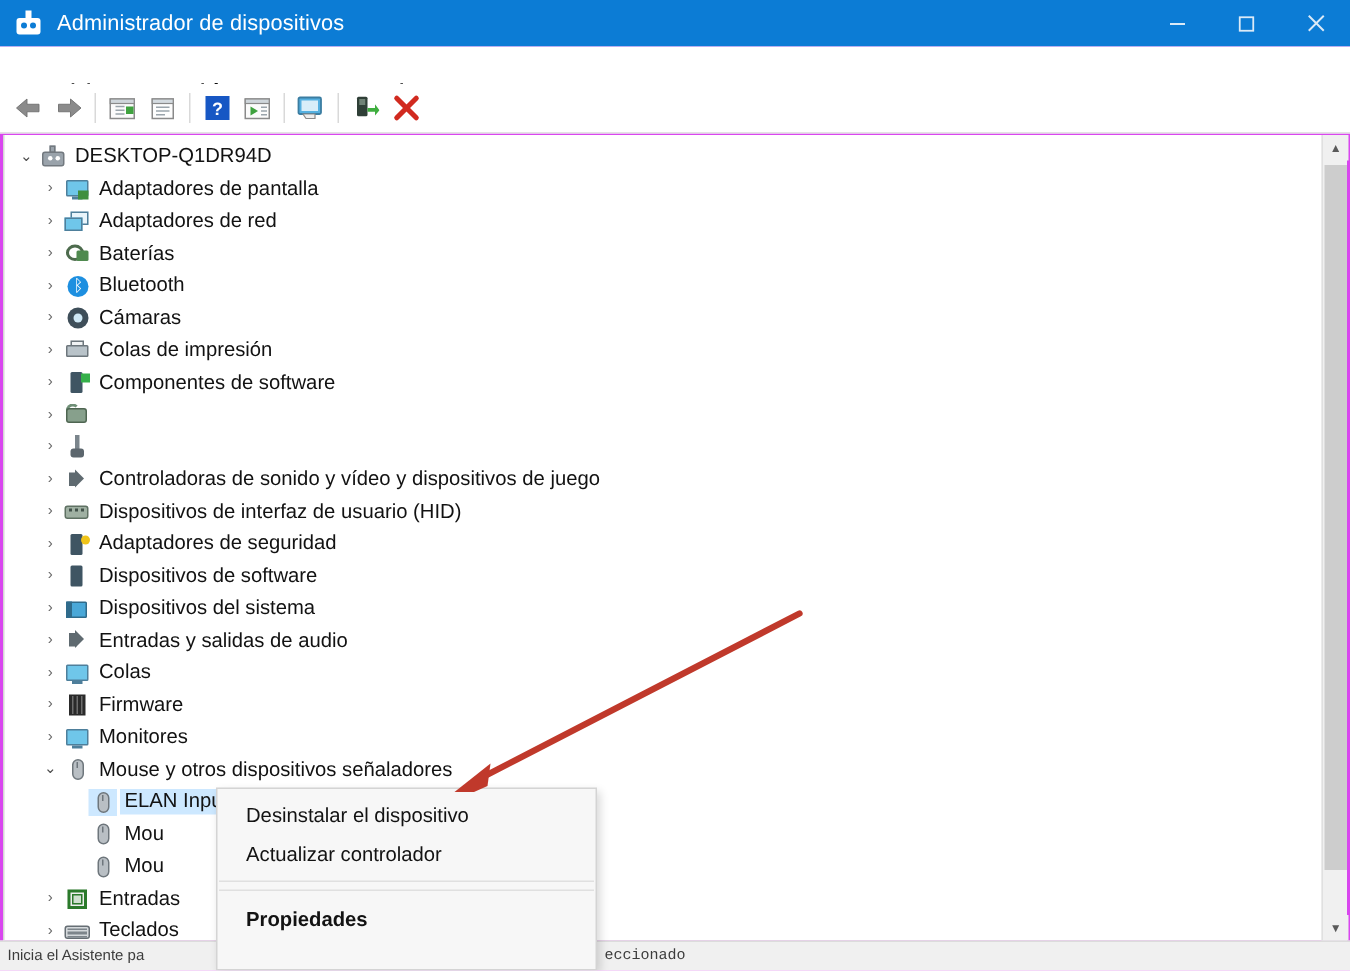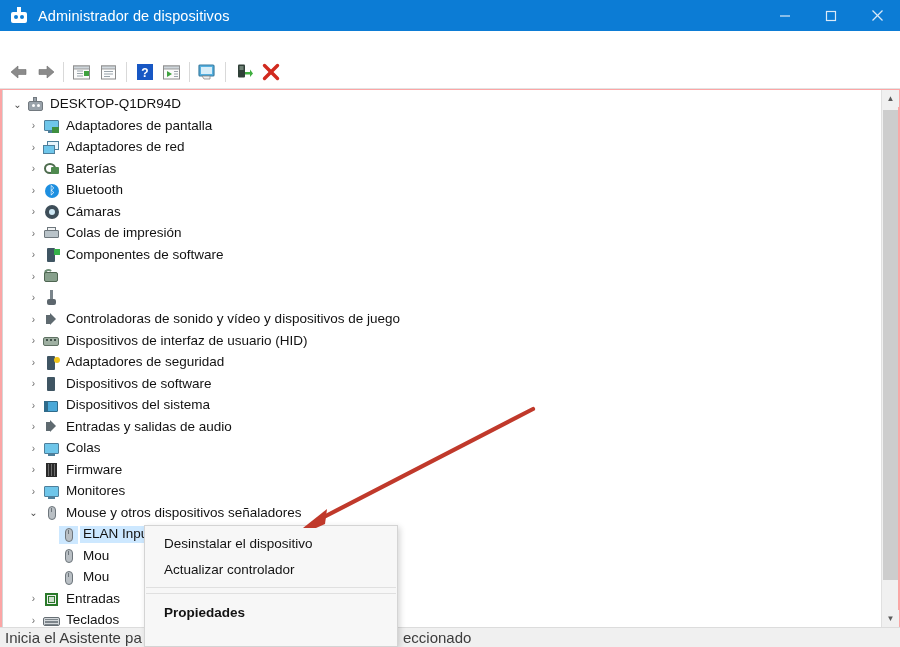--- a/index.html
+++ b/index.html
@@ -9,21 +9,21 @@
     height: 647px;
     overflow: hidden;
     background: #ffffff;
     font-family: "Liberation Sans", sans-serif;
   }
 
   #app {
     position: relative;
     width: 900px;
     height: 647px;
-    background: #fca5a5;
+    background: #d946ef;
   }
 
   
   .titlebar {
     position: absolute;
     left: 0; top: 0;
     width: 900px; height: 31px;
     background: #0c7cd5;
     display: flex;
     align-items: center;
@@ -249,21 +249,21 @@
   .statusbar {
     position: absolute;
     left: 0; bottom: 0;
     width: 900px; height: 20px;
     background: #f0f0f0;
     border-top: 1px solid #dcdcdc;
     display: flex;
     align-items: center;
   }
   .status-text {
-    font-size: 15px;
+    font-size: 10px;
     color: #3c3c3c;
     padding-left: 5px;
     white-space: nowrap;
   }
 
   
   .ctx-menu {
     position: absolute;
     left: 144px; top: 525px;
     width: 254px; height: 122px;
@@ -654,21 +654,21 @@
   </div>
 
   <div class="scrollbar">
     <div class="sb-arrow up">▲</div>
     <div class="sb-thumb"></div>
     <div class="sb-arrow down">▼</div>
   </div>
 
   <div class="statusbar">
     <div class="status-text">Inicia el Asistente pa</div>
-    <div class="status-text" style="position:absolute;left:398px;">eccionado</div>
+    <div class="status-text" style="position:absolute;left:398px;font-family:Liberation Mono, monospace;">eccionado</div>
   </div>
 
   <div class="ctx-menu">
     <div class="ctx-item">Desinstalar el dispositivo</div>
     <div class="ctx-item">Actualizar controlador</div>
     <div class="ctx-sep"></div>
     <div class="ctx-sep"></div>
     <div class="ctx-item bold">Propiedades</div>
   </div>
 

